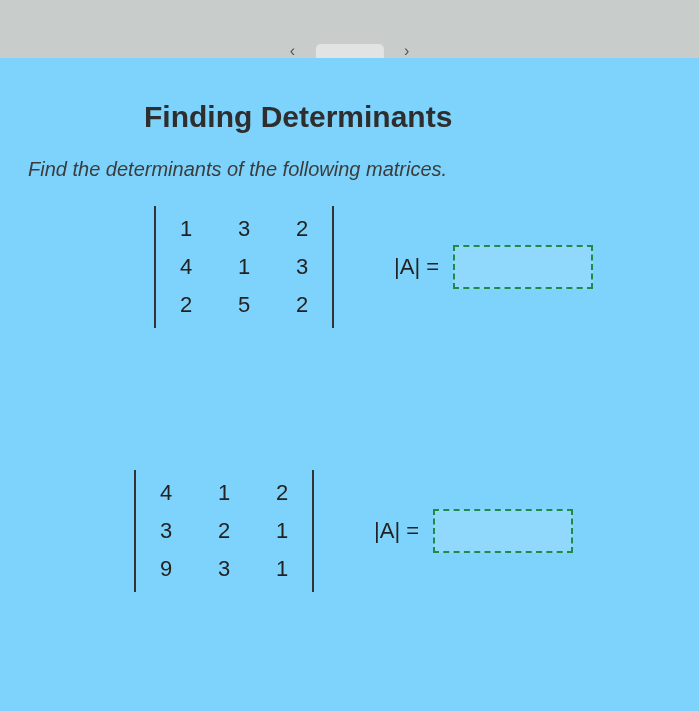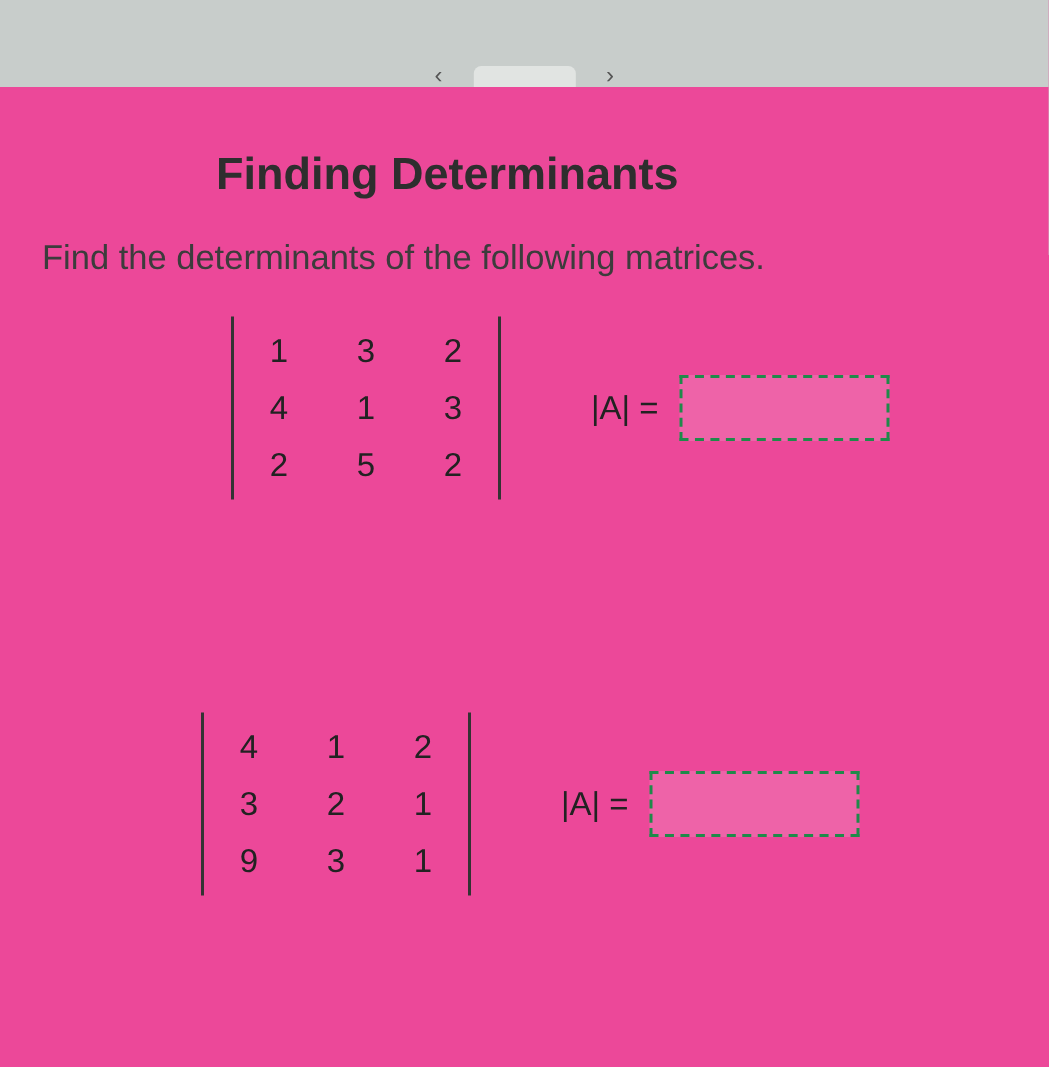--- a/index.html
+++ b/index.html
@@ -52,34 +52,35 @@
     border-left: 5px solid transparent;
     border-right: 5px solid transparent;
     border-top: 6px solid #555;
   }
   .sheet {
     position: absolute;
     top: 58px;
     left: 0;
     right: 0;
     bottom: 0;
-    background: #ec4899;
+    background: #7dd3fc;
     padding: 34px 8px 0 24px;
   }
   .title {
     font-size: 30px;
     font-weight: bold;
     color: #2e2e2e;
     margin: 8px 0 20px 120px;
   }
   .instructions {
-    font-size: 23px;
+    font-size: 20px;
     color: #3c3c3c;
     line-height: 1.5;
     margin: 0 0 26px 4px;
+    font-style: italic;
   }
 
   .problem {
     display: flex;
     align-items: center;
     margin-left: 120px;
     margin-bottom: 150px;
     gap: 40px;
   }
   .problem.second { margin-left: 100px; margin-bottom: 0; }

